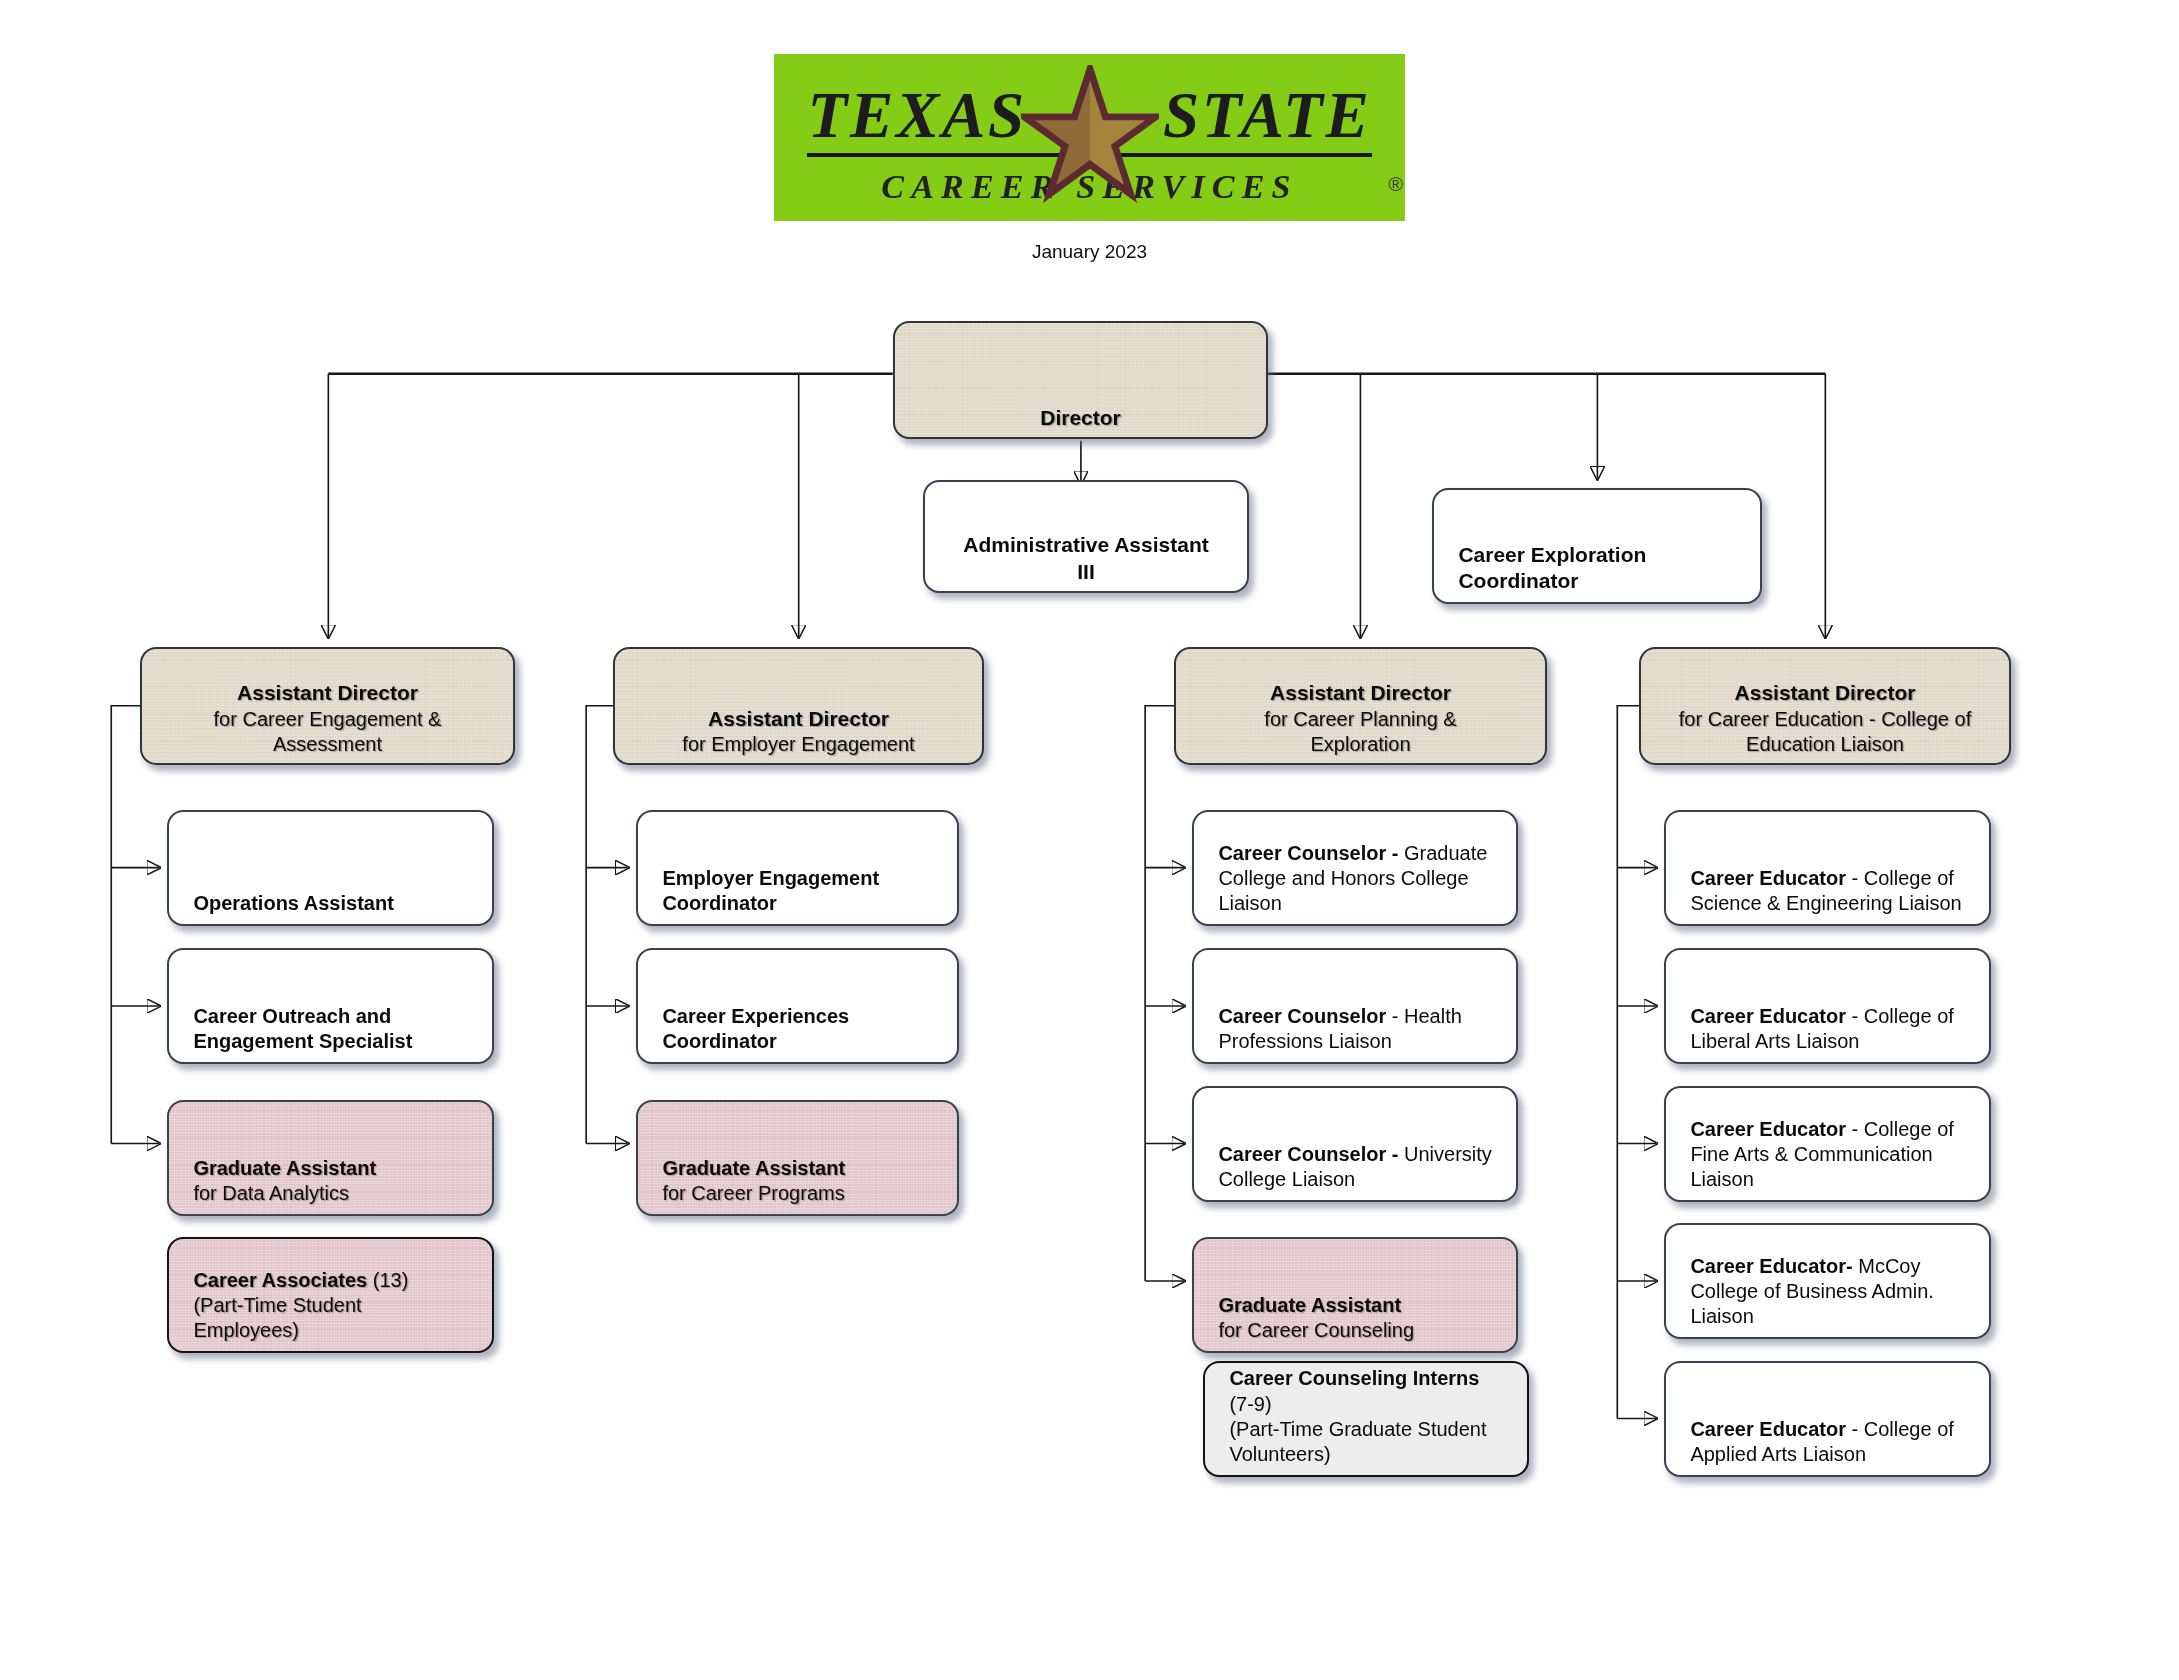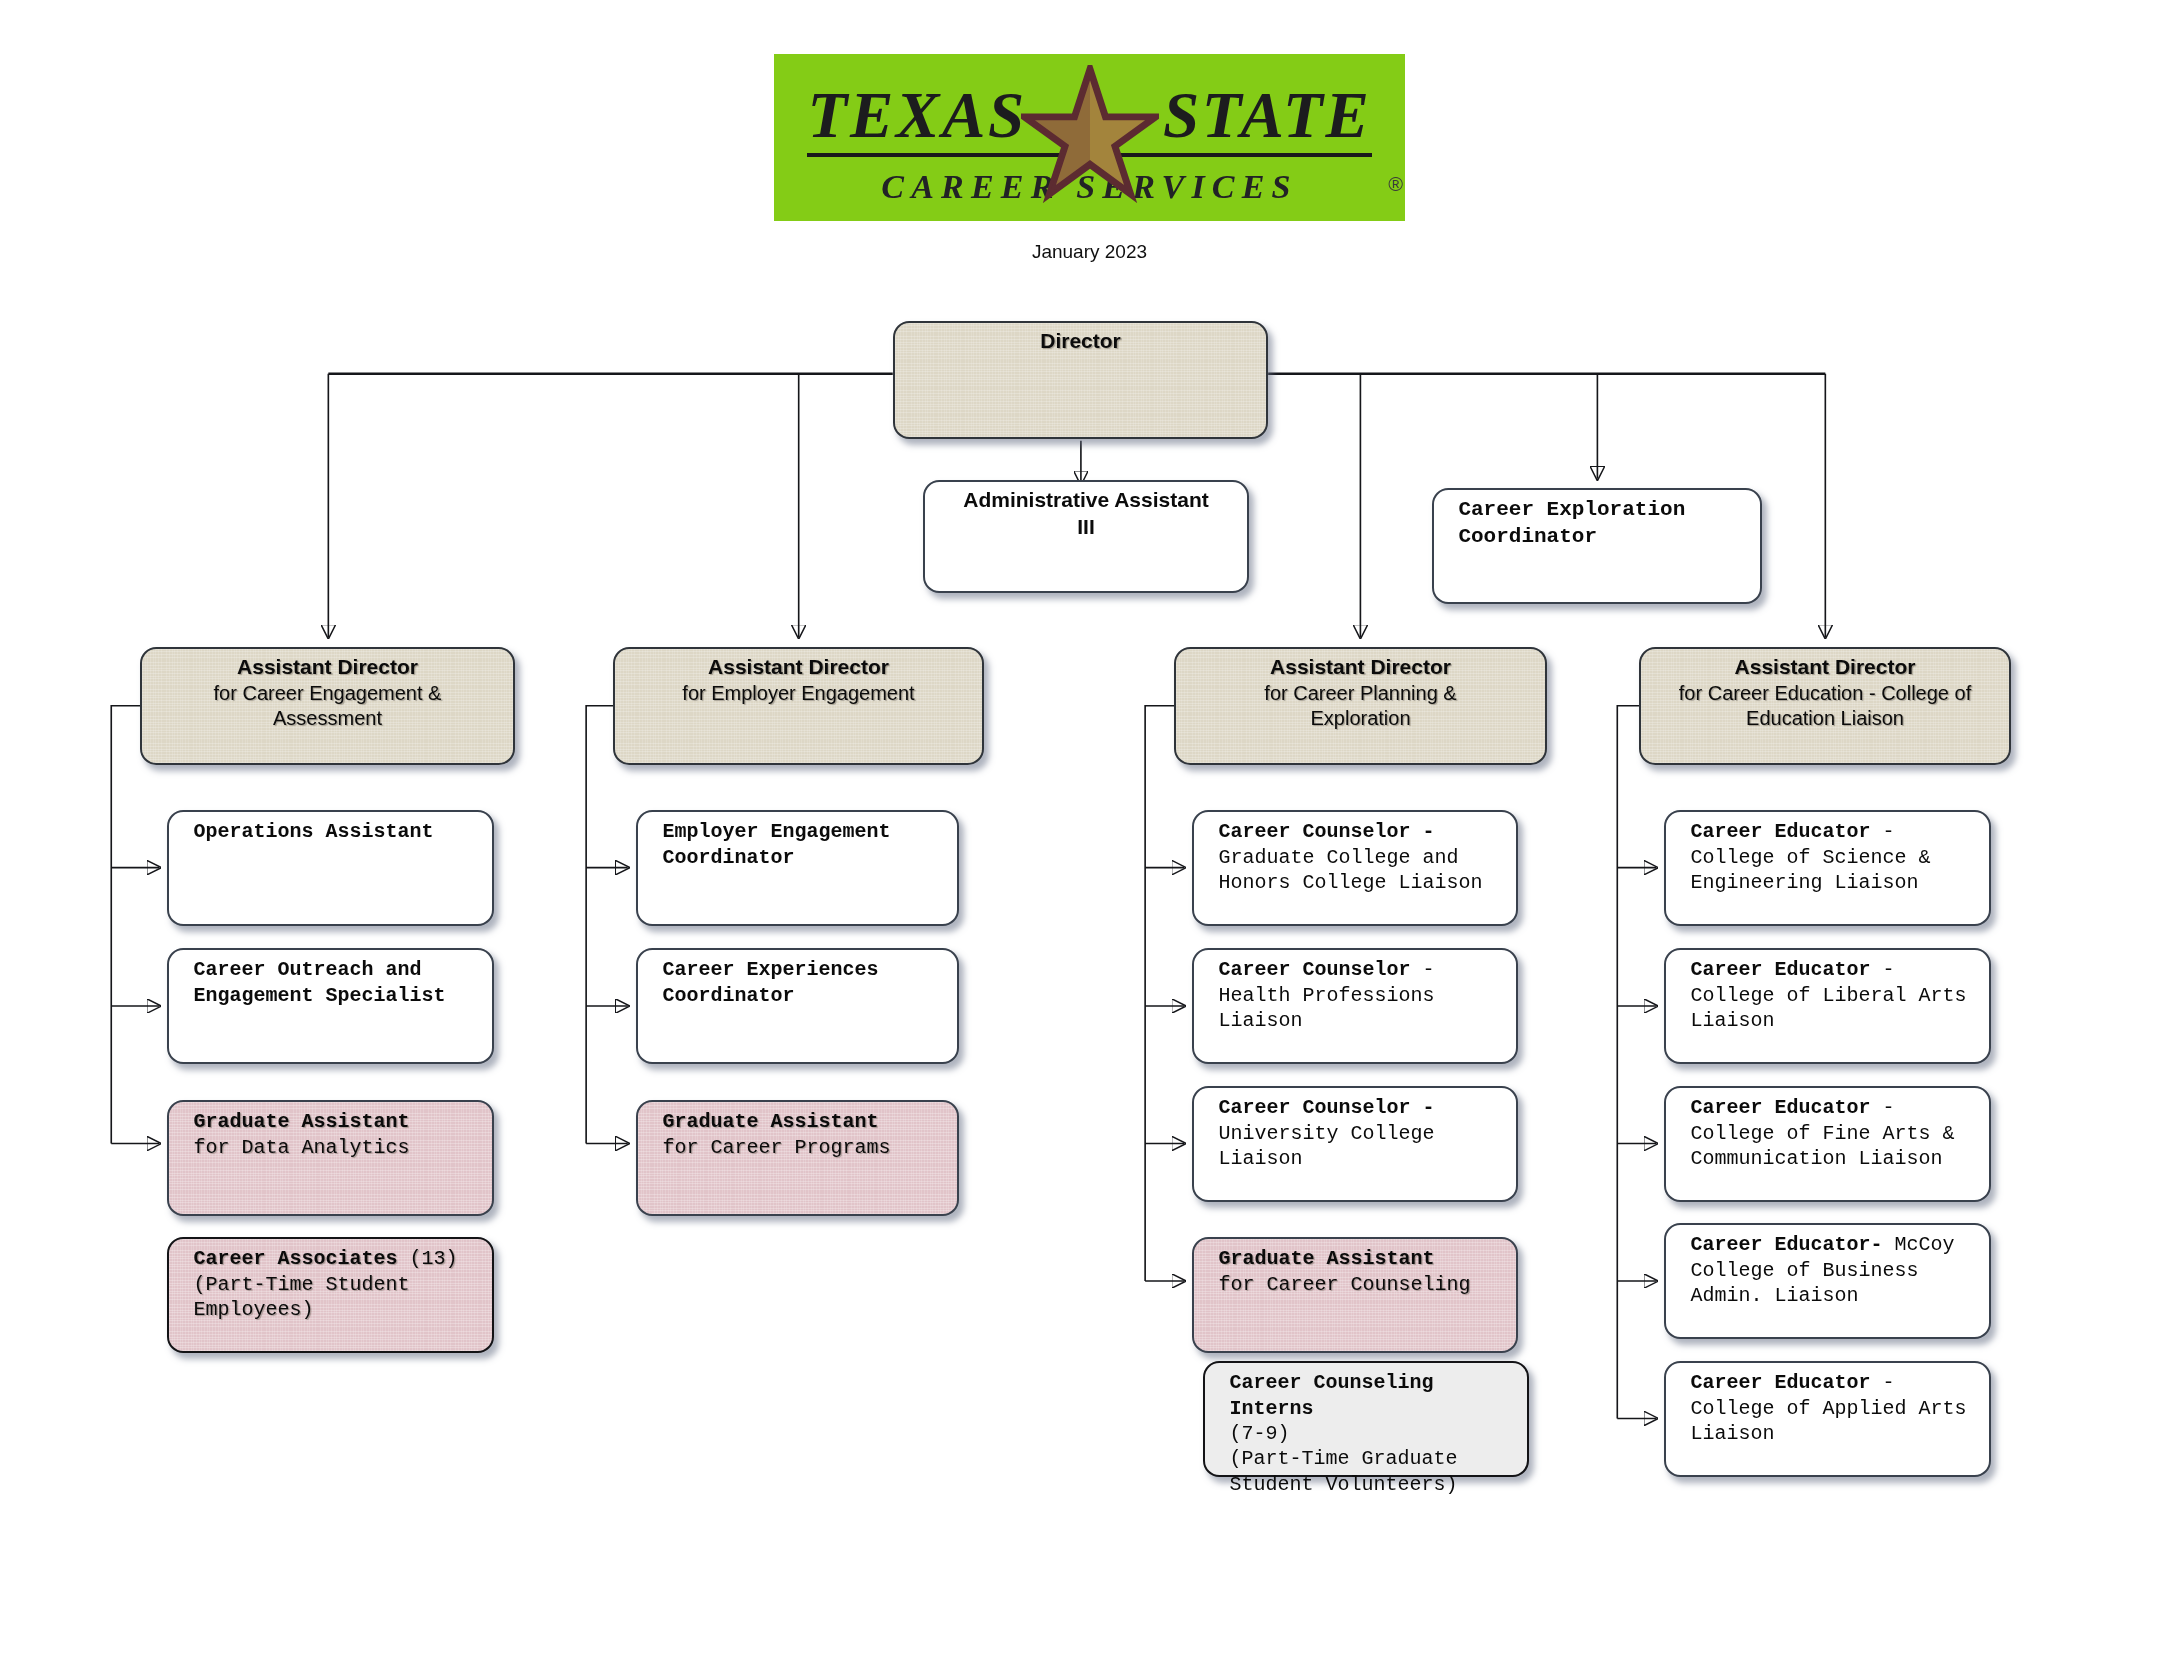--- a/index.html
+++ b/index.html
@@ -27,26 +27,26 @@
   .date { margin-top:20px; font-size:19px; color:#101010; }
 
   
   .connectors { position:absolute; left:0; top:0; width:2179px; height:1681px; z-index:1; }
   .connectors path { fill:none; stroke:#15161a; }
 
   
   .node {
     position:absolute; z-index:2; box-sizing:border-box;
     border:2px solid #39414d; border-radius:16.3px;
-    display:flex; flex-direction:column; justify-content:flex-start;
+    display:flex; flex-direction:column; justify-content:flex-end;
     box-shadow:4.5px 5.4px 6.3px rgba(96,106,128,0.5);
     font-size:20px; line-height:1.27; color:#0b0b0b;
   }
   .center { align-items:center; text-align:center; padding:5.4px 36px; }
-  .left   { align-items:flex-start; text-align:left; padding:7.2px 20px 7.2px 24.4px;font-family:Liberation Mono, monospace; }
+  .left   { align-items:flex-start; text-align:left; padding:7.2px 20px 7.2px 24.4px; }
   .tan  { background-color:#ddd7c6; border-color:#2f343a;
           background-image:repeating-linear-gradient(0deg, rgba(255,255,255,0.22) 0 0.9px, transparent 0.9px 2.7px),
                            repeating-linear-gradient(90deg, rgba(255,255,255,0.14) 0 0.9px, transparent 0.9px 2.7px); }
   .white{ background-color:#ffffff; }
   .pink { background-color:#e1c4c9;
           background-image:repeating-linear-gradient(0deg, rgba(255,255,255,0.25) 0 0.9px, transparent 0.9px 2.7px),
                            repeating-linear-gradient(90deg, rgba(255,255,255,0.17) 0 0.9px, transparent 0.9px 2.7px);margin-top:14px; }
   .gray { background-color:#ededed;margin-left:11px; }
   .dark { border-color:#131316; border-width:2.4px; }
   .tan, .pink { text-shadow:1.3px 1.4px 0.9px rgba(85,78,66,0.42); }

